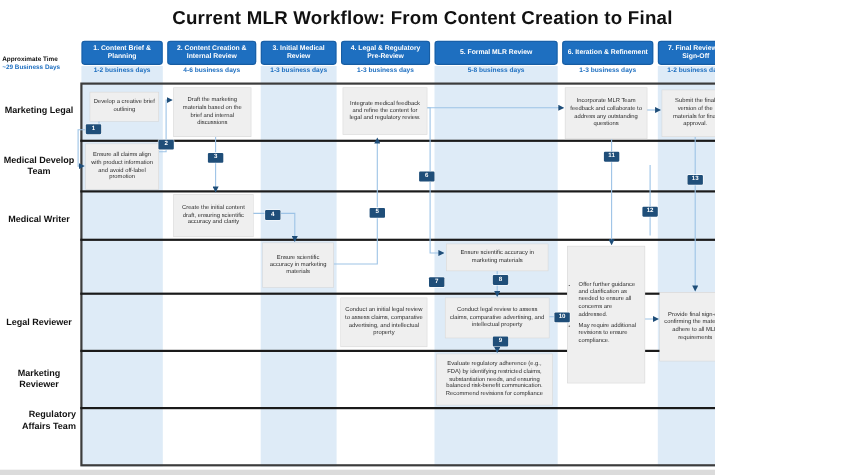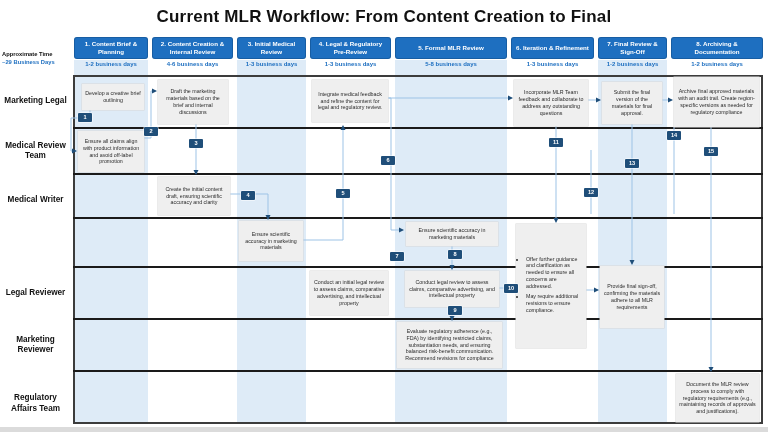--- a/index.html
+++ b/index.html
@@ -4,21 +4,21 @@
 <style>
   :root{
     --accent:#1E6FC0;
     --badge:#1F4E79;
     --stripe:#DEEBF7;
     --task:#EFEFEF;
     --connector:#9DC3E6;
     --gridline:#1a1a1a;
   }
   html,body{margin:0;padding:0;background:#fff;}
-  .canvas{position:relative;width:768px;height:432px;background:#fff;overflow:hidden;
+  .canvas{position:relative;width:650px;height:432px;background:#fff;overflow:hidden;
           font-family:"Liberation Sans",sans-serif;}
   .title{position:absolute;top:7px;left:0;width:768px;text-align:center;
          font-size:17px;font-weight:bold;color:#111;letter-spacing:.2px;}
   .timelabel{position:absolute;left:2px;top:51px;width:70px;line-height:1.35;
              font-weight:bold;font-size:5.8px;}
   .timelabel .l1{color:#111;}
   .timelabel .l2{color:var(--accent);}
   .stripe{position:absolute;background:var(--stripe);z-index:1;}
   .stage-header{position:absolute;background:var(--accent);color:#fff;border-radius:3px;
                 display:flex;align-items:center;justify-content:center;text-align:center;
@@ -93,30 +93,30 @@
     <div class="stage-header" style="left: 511px; top: 37px; width: 83px; height: 22px;">6. Iteration &amp; Refinement</div>
     <div class="stage-duration" style="left: 511px; top: 61px; width: 83px; height: 9px;">1-3 business days</div>
     <div class="stripe" style="left: 598px; top: 60px; width: 69px; height: 364px;"></div>
     <div class="stage-header" style="left: 598px; top: 37px; width: 69px; height: 22px;">7. Final Review &amp; Sign-Off</div>
     <div class="stage-duration" style="left: 598px; top: 61px; width: 69px; height: 9px;">1-2 business days</div>
     <div class="stage-header" style="left: 671px; top: 37px; width: 92px; height: 22px;">8. Archiving &amp; Documentation</div>
     <div class="stage-duration" style="left: 671px; top: 61px; width: 92px; height: 9px;">1-2 business days</div>
     <div class="grid-frame" style="left: 73px; top: 75px; width: 690px; height: 349px;"></div>
     <div class="lane-label" style="left: 0px; top: 75px; width: 71px; height: 53px;">Marketing Legal</div>
     <div class="rowline" style="left: 73px; top: 127px; width: 690px;"></div>
-    <div class="lane-label" style="left: 0px; top: 128px; width: 71px; height: 46px;">Medical Review Team</div>
+    <div class="lane-label" style="left: 0px; top: 128px; width: 71px; height: 46px;">Medical Develop Team</div>
     <div class="rowline" style="left: 73px; top: 173px; width: 690px;"></div>
     <div class="lane-label" style="left: 0px; top: 178px; width: 71px; height: 44px;">Medical Writer</div>
     <div class="rowline" style="left: 73px; top: 217px; width: 690px;"></div>
     <div class="rowline" style="left: 73px; top: 266px; width: 690px;"></div>
     <div class="lane-label" style="left: 0px; top: 267px; width: 71px; height: 52px;">Legal Reviewer</div>
     <div class="rowline" style="left: 73px; top: 318px; width: 690px;"></div>
     <div class="lane-label" style="left: 0px; top: 319px; width: 71px; height: 52px;">Marketing Reviewer</div>
     <div class="rowline" style="left: 73px; top: 370px; width: 690px;"></div>
-    <div class="lane-label" style="left: 0px; top: 377px; width: 71px; height: 53px;">Regulatory Affairs Team</div>
+    <div class="lane-label" style="left: 0px; top: 356px; width: 71px; height: 53px; text-align: right;">Regulatory Affairs Team</div>
     <div class="task" style="left: 82px; top: 84px; width: 62px; height: 26px;">Develop a creative brief outlining</div>
     <div class="task" style="left: 158px; top: 80px; width: 70px; height: 44px;">Draft the marketing materials based on the brief and internal discussions</div>
     <div class="task" style="left: 312px; top: 80px; width: 76px; height: 42px;">Integrate medical feedback and refine the content for legal and regulatory review.</div>
     <div class="task" style="left: 514px; top: 80px; width: 74px; height: 46px;">Incorporate MLR Team feedback and collaborate to address any outstanding questions</div>
     <div class="task" style="left: 602px; top: 82px; width: 60px; height: 42px;">Submit the final version of the materials for final approval.</div>
     <div class="task" style="left: 674px; top: 77px; width: 85px; height: 50px;">Archive final approved materials with an audit trail. Create region-specific versions as needed for regulatory compliance</div>
     <div class="task" style="left: 78px; top: 131px; width: 66px; height: 41px;">Ensure all claims align with product information and avoid off-label promotion</div>
     <div class="task" style="left: 158px; top: 177px; width: 72px; height: 38px;">Create the initial content draft, ensuring scientific accuracy and clarity</div>
     <div class="task" style="left: 239px; top: 221px; width: 64px; height: 40px;">Ensure scientific accuracy in marketing materials</div>
     <div class="task" style="left: 406px; top: 222px; width: 92px; height: 24px;">Ensure scientific accuracy in marketing materials</div>

